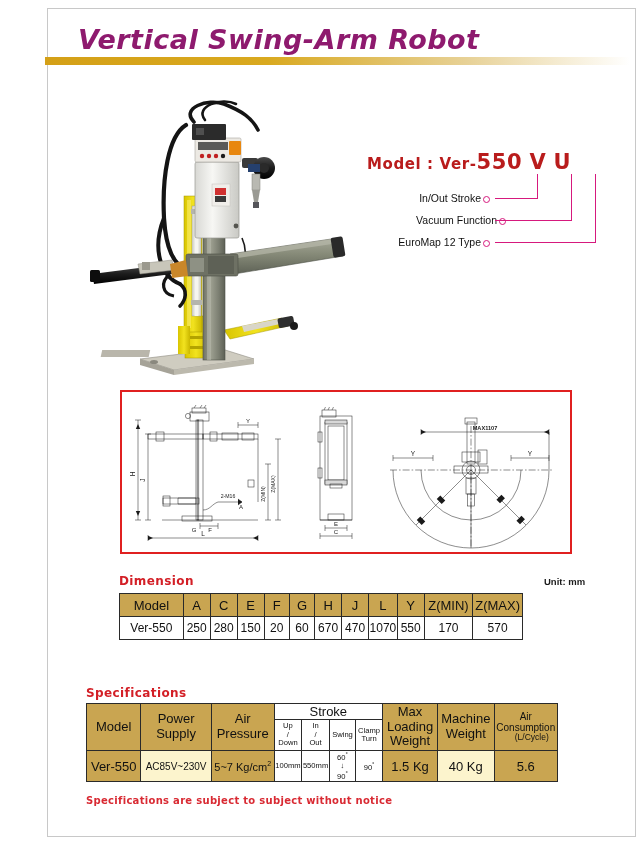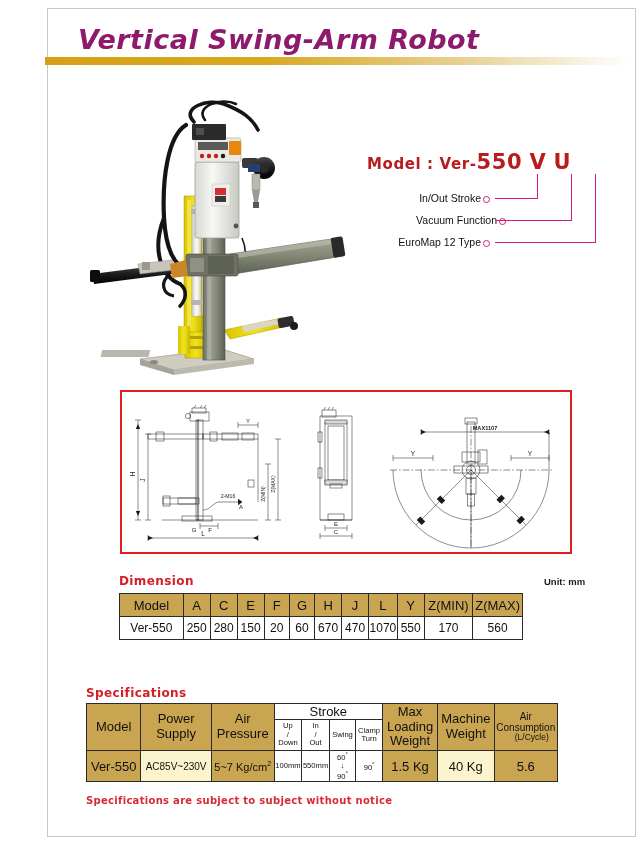--- a/index.html
+++ b/index.html
@@ -389,21 +389,21 @@
       <td>250</td>
       <td>280</td>
       <td>150</td>
       <td>20</td>
       <td>60</td>
       <td>670</td>
       <td>470</td>
       <td>1070</td>
       <td>550</td>
       <td>170</td>
-      <td>560</td>
+      <td>570</td>
     </tr>
   </tbody>
     </table>
 
   <div class="sec-cap" style="left:86px;top:686px;">Specifications</div>
 
   <table class="spec-table">
 
     <tbody>
         <tr>

